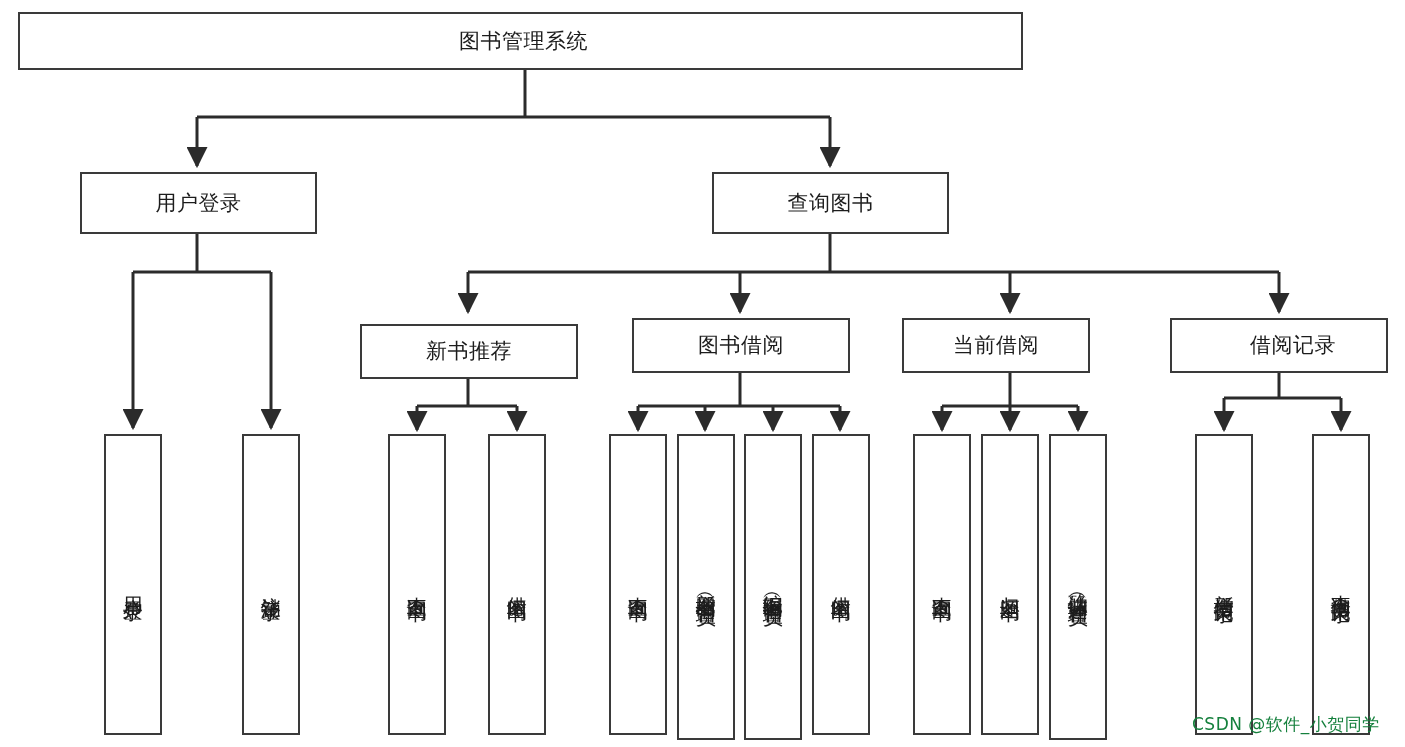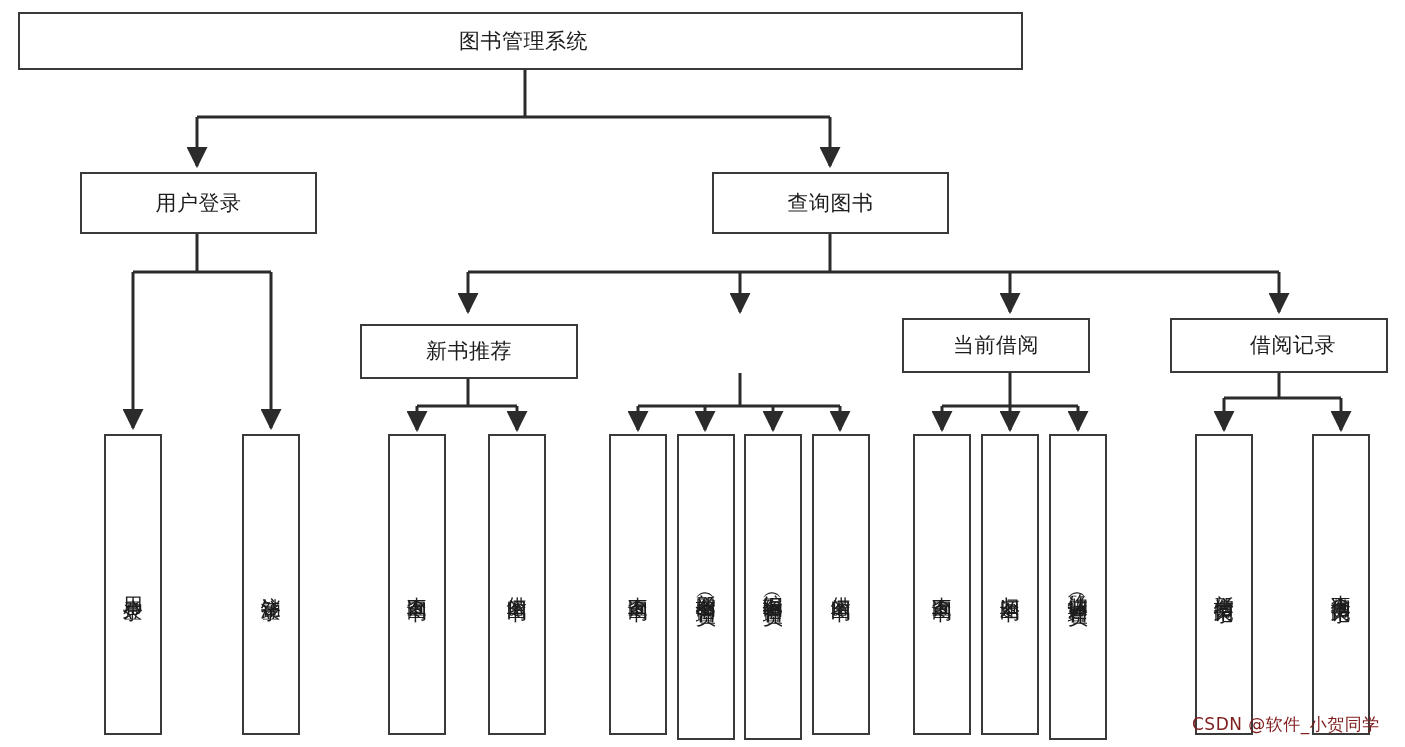--- a/index.html
+++ b/index.html
@@ -58,21 +58,21 @@
     text-orientation: upright;
     font-size: 20px;
     line-height: 1.12;
     letter-spacing: 2px;
     white-space: normal;
     max-height: 100%;
   }
   .watermark {
     position: absolute;
     font-size: 17px;
-    color: #7f1d1d;
+    color: #15803d;
     white-space: nowrap;
     letter-spacing: 0.5px;
   }
 </style>
 </head>
 <body>
 
 <div id="canvas">
 
   <svg id="connectors" viewBox="0 0 1405 747" xmlns="http://www.w3.org/2000/svg">
@@ -134,20 +134,23 @@
   <div class="node" style="left:80px; top:172px; width:237px; height:62px;">
     <span class="node-label">用户登录</span>
   </div>
   <div class="node" style="left:712px; top:172px; width:237px; height:62px;">
     <span class="node-label">查询图书</span>
   </div>
 
   <div class="node" style="left:360px; top:324px; width:218px; height:55px;">
     <span class="node-label">新书推荐</span>
   </div>
+  <div class="node" style="left:632px; top:318px; width:218px; height:55px;">
+    <span class="node-label">图书借阅</span>
+  </div>
   <div class="node" style="left:902px; top:318px; width:188px; height:55px;">
     <span class="node-label">当前借阅</span>
   </div>
   <div class="node" style="left:1170px; top:318px; width:218px; height:55px;padding-left:28px;">
     <span class="node-label">借阅记录</span>
   </div>
 
   <div class="node leaf" style="left:104px; top:434px; width:58px; height:301px;">
     <span class="node-label">用户登录</span>
   </div>

